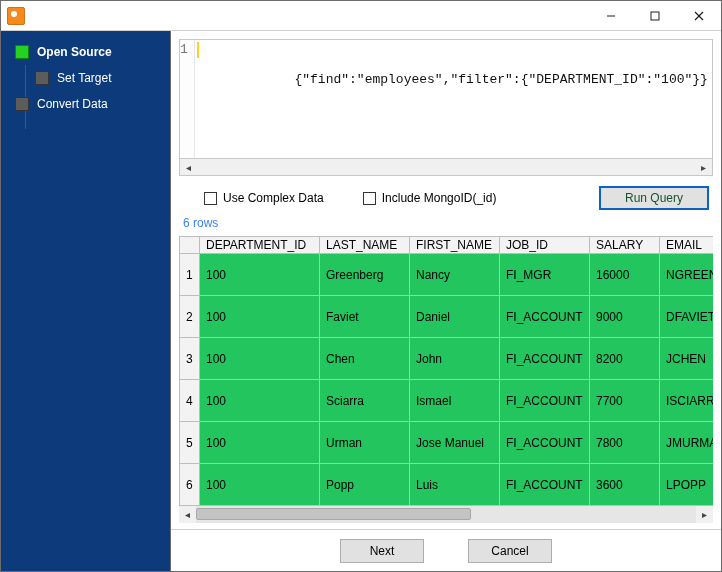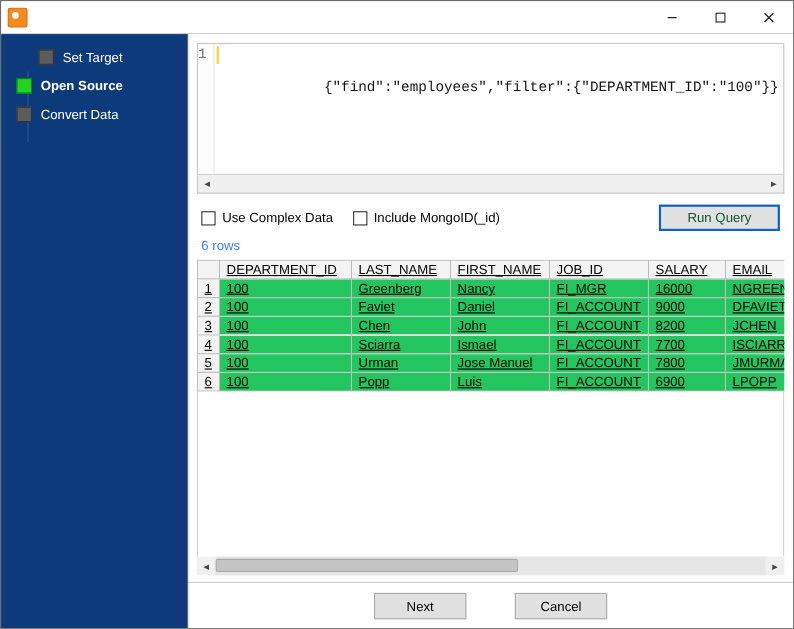--- a/index.html
+++ b/index.html
@@ -121,21 +121,21 @@
     display: flex; align-items: center; justify-content: center;
     font-size: 10px; color: #444;
   }
   .hscroll .track { flex: 1; height: 100%; }
   .toolbar {
     display: flex; align-items: center;
     padding: 10px 12px 4px 12px;
     gap: 18px;
   }
   .chk {
-    display: flex; align-items: center; gap: 6px;
+    display: flex; align-items: center; gap: 6px; margin-left: 21px;
   }
   .chk .box {
     width: 13px; height: 13px; border: 1px solid #333; background: #fff;
     flex-shrink: 0;
   }
   .spacer-flex { flex: 1; }
   .run-btn {
     min-width: 110px; height: 24px;
     border: 2px solid #0b63c4;
     background: #e1e1e1;
@@ -145,21 +145,21 @@
     margin-left: 32px;
   }
   .rowcount {
     padding: 2px 16px 6px 12px;
     color: #3b82f6;
   }
   .tablewrap {
     flex: 1;
     margin: 0 8px 0 8px;
     overflow: hidden;
-    display: flex; flex-direction: column; text-decoration: underline;
+    display: flex; flex-direction: row;
   }
   table.grid {
     border-collapse: collapse;
     width: 100%;
     table-layout: fixed;
     font-size: 12px;
   }
   table.grid th, table.grid td {
     border: 1px solid #bdbdbd;
     padding: 1px 6px;
@@ -238,27 +238,27 @@
           <line x1="1" y1="1" x2="9" y2="9" stroke="#222" stroke-width="1.2"></line>
           <line x1="9" y1="1" x2="1" y2="9" stroke="#222" stroke-width="1.2"></line>
         </svg>
     </div>
   </div>
 
   <div class="body">
 
     <div class="sidebar">
       <div class="nav-line"></div>
+      <div class="nav-item active">
+        <div class="nav-sq"></div>
+        <span class="nav-label">Open Source</span>
+      </div>
       <div class="nav-item child">
         <div class="nav-sq"></div>
         <span class="nav-label">Set Target</span>
-      </div>
-      <div class="nav-item active">
-        <div class="nav-sq"></div>
-        <span class="nav-label">Open Source</span>
       </div>
       <div class="nav-item">
         <div class="nav-sq"></div>
         <span class="nav-label">Convert Data</span>
       </div>
     </div>
 
     <div class="main">
 
       <div class="editor-wrap">
@@ -363,21 +363,21 @@
                 <td>FI_ACCOUNT</td>
                 <td>7800</td>
                 <td>JMURMAN</td>
               </tr>
               <tr>
                 <td class="rownum">6</td>
                 <td>100</td>
                 <td>Popp</td>
                 <td>Luis</td>
                 <td>FI_ACCOUNT</td>
-                <td>6900</td>
+                <td>3600</td>
                 <td>LPOPP</td>
               </tr>
             </tbody>
         </table>
         <div class="table-blank"></div>
       </div>
 
       <div class="hscroll2">
         <div class="arrow">◂</div>
         <div class="track">

